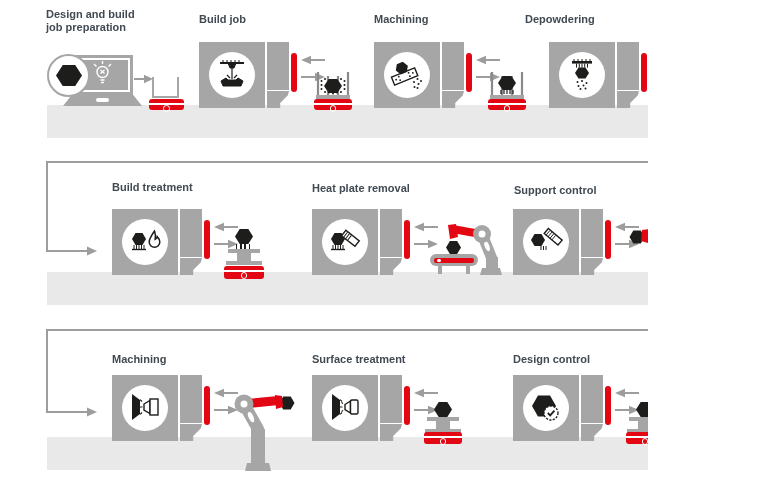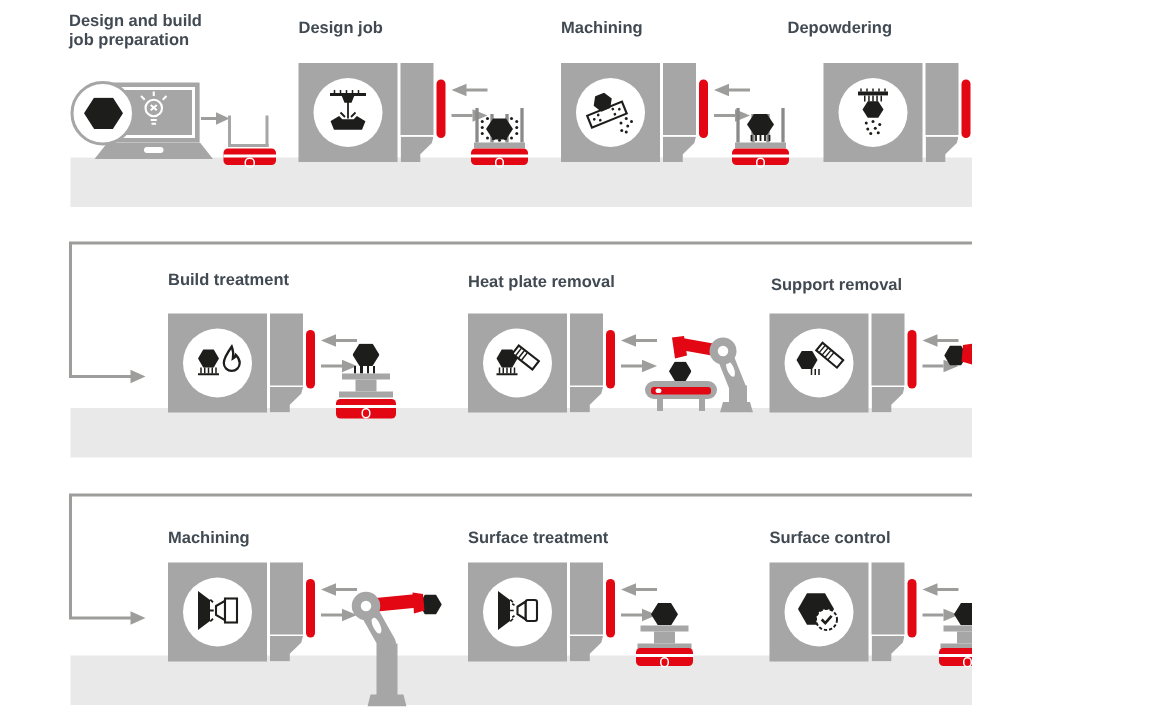--- a/index.html
+++ b/index.html
@@ -60,29 +60,29 @@
     <polyline points="704,80 720,80 720,162 47,162 47,251 88,251" fill="none" stroke="#9d9d9c" stroke-width="2"></polyline>
     <polygon points="97,251 87,246.5 87,255.5" fill="#9d9d9c"></polygon>
     <polyline points="706,246 721,246 721,330 47,330 47,412 88,412" fill="none" stroke="#9d9d9c" stroke-width="2"></polyline>
     <polygon points="97,412 87,407.5 87,416.5" fill="#9d9d9c"></polygon>
   </svg>
 
   <div class="lbl" style="left:46px;top:8px">
     <span>Design and build</span><br>
     <span>job preparation</span>
   </div>
-  <div class="lbl" style="left:199px;top:13px">Design job</div>
+  <div class="lbl" style="left:199px;top:13px">Build job</div>
   <div class="lbl" style="left:374px;top:13px">Machining</div>
   <div class="lbl" style="left:525px;top:13px">Depowdering</div>
   <div class="lbl" style="left:112px;top:181px">Build treatment</div>
   <div class="lbl" style="left:312px;top:182px">Heat plate removal</div>
-  <div class="lbl" style="left:514px;top:184px">Support removal</div>
+  <div class="lbl" style="left:514px;top:184px">Support control</div>
   <div class="lbl" style="left:112px;top:353px">Machining</div>
   <div class="lbl" style="left:312px;top:353px">Surface treatment</div>
-  <div class="lbl" style="left:513px;top:353px">Surface control</div>
+  <div class="lbl" style="left:513px;top:353px">Design control</div>
 
   <div class="abs" style="left:0;top:0;width:200px;height:120px">
     <div class="screen">
       <svg width="61" height="40">
         <g stroke="#fff" fill="none" stroke-width="1.4">
           <circle cx="30.5" cy="17" r="5.5"></circle>
           <path d="M28.5 15l4 3.5M32.5 15l-4 3.5"></path>
           <path d="M28.5 25h4M29 27.5h3"></path>
           <path d="M22 9l2.5 2.5M39 9l-2.5 2.5M30.5 6v3"></path>
         </g>

